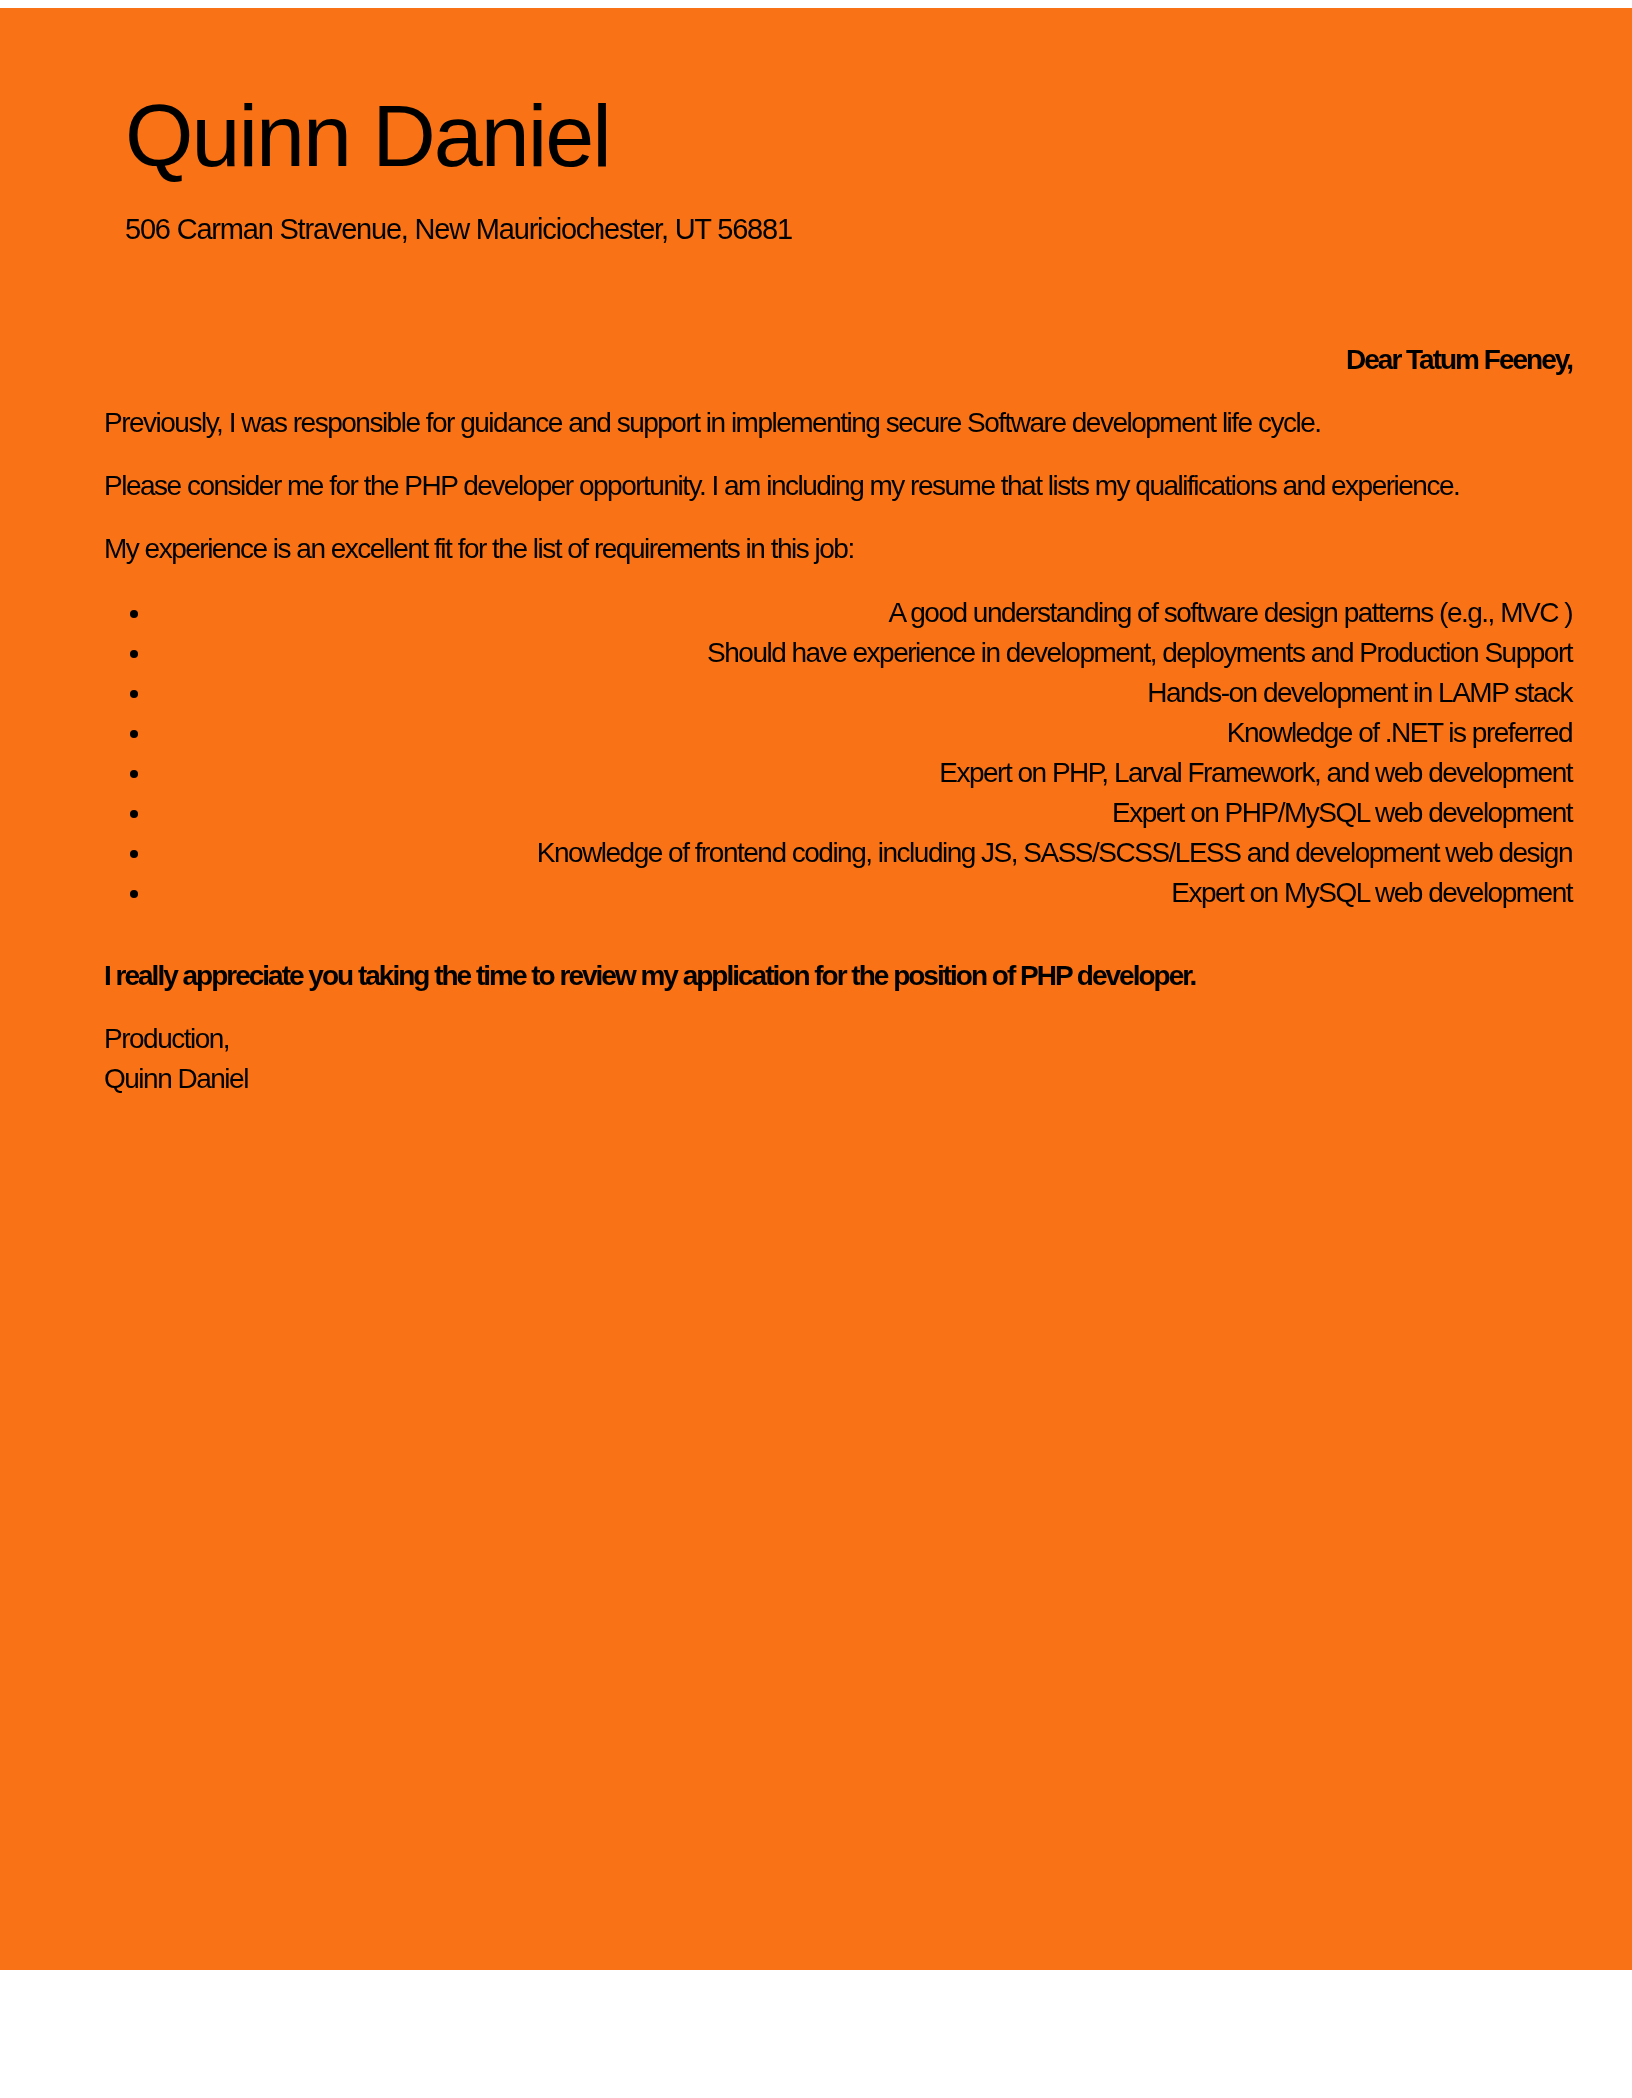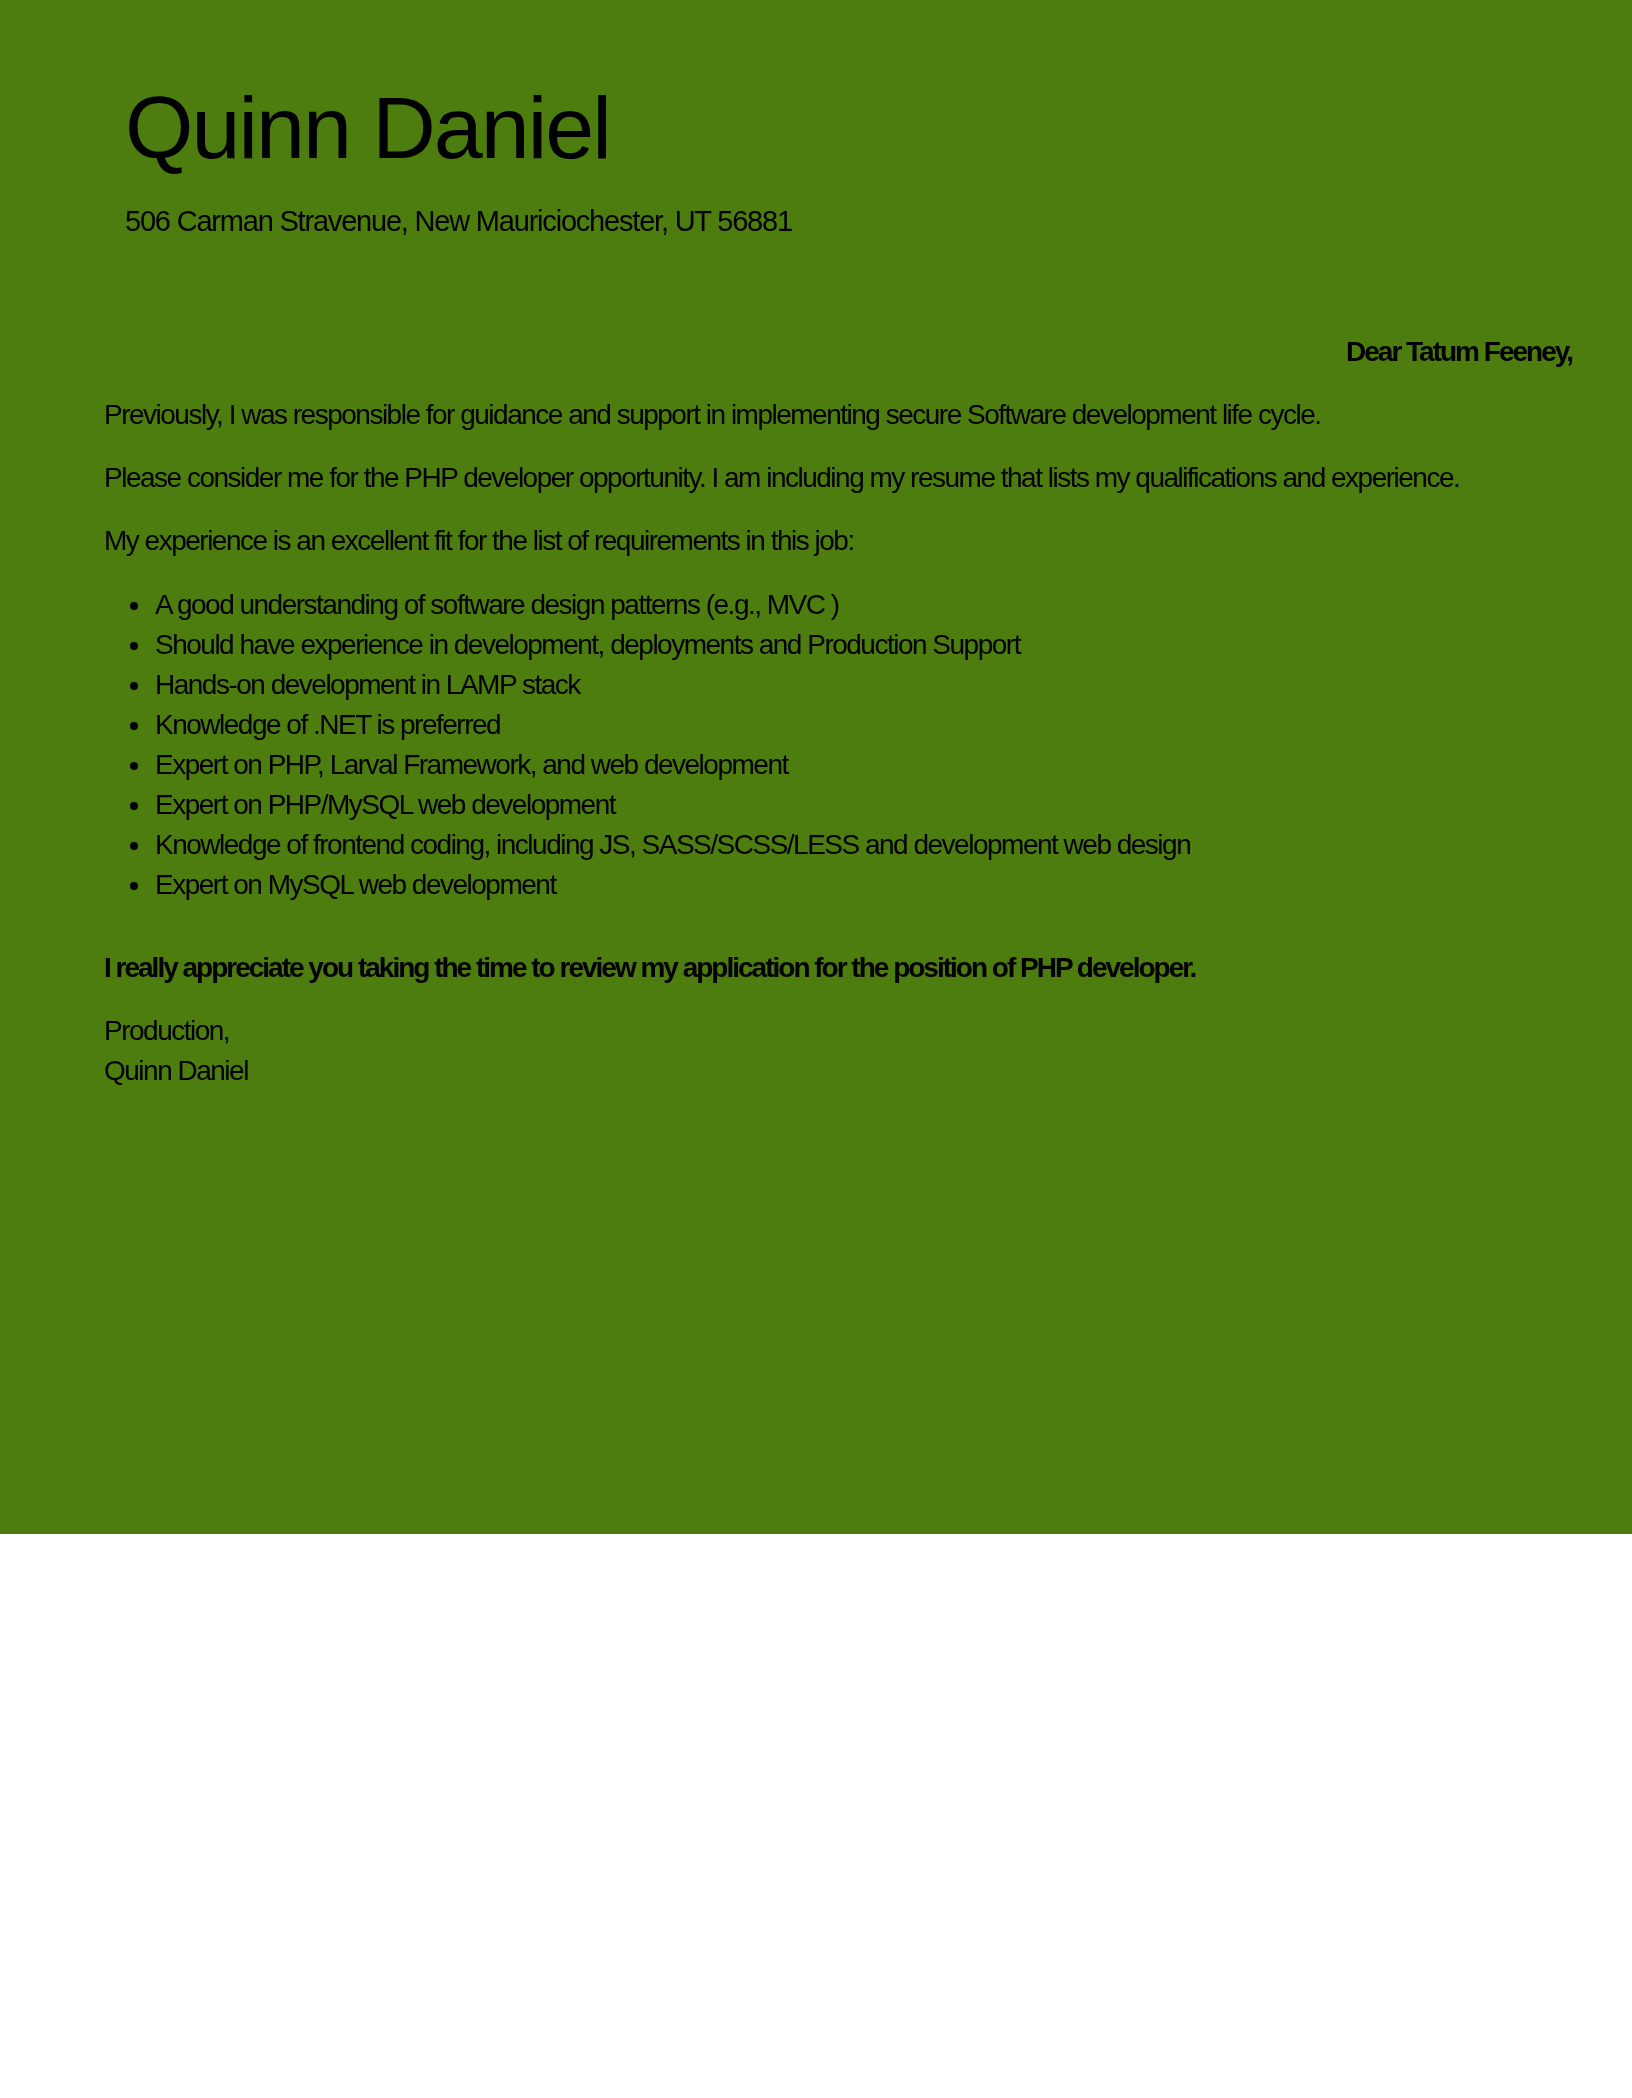--- a/index.html
+++ b/index.html
@@ -3,26 +3,27 @@
 <meta charset="utf-8">
 <style>
   html, body {
     margin: 0;
     padding: 0;
     background: #ffffff;
   }
   .page {
     position: relative;
     width: 1632px;
-    height: 1534px;
-    background: #4d7c0f;
+    height: 1962px;
+    background: #f97316;
     color: #000000;
     font-family: "Liberation Sans", sans-serif;
     overflow: hidden;
     box-sizing: border-box;
+    margin-top: 8px;
   }
   .header {
     padding: 80px 125px 0 125px;
   }
   .name {
     margin: 0;
     font-size: 88px;
     font-weight: 400;
     letter-spacing: -2px;
     line-height: 1.1;
@@ -56,20 +57,21 @@
     letter-spacing: -2px;
   }
   ul.requirements {
     margin: 24px 0 43px 0;
     padding: 0 0 0 49px;
     list-style: disc outside;
   }
   ul.requirements li {
     line-height: 40px;
     padding-left: 2px;
+    text-align: right;
   }
   .signoff-block p {
     margin: 23px 0 0 0;
   }
   .signoff-block .signature-line {
     margin: 0;
   }
 </style>
 </head>
 <body>

